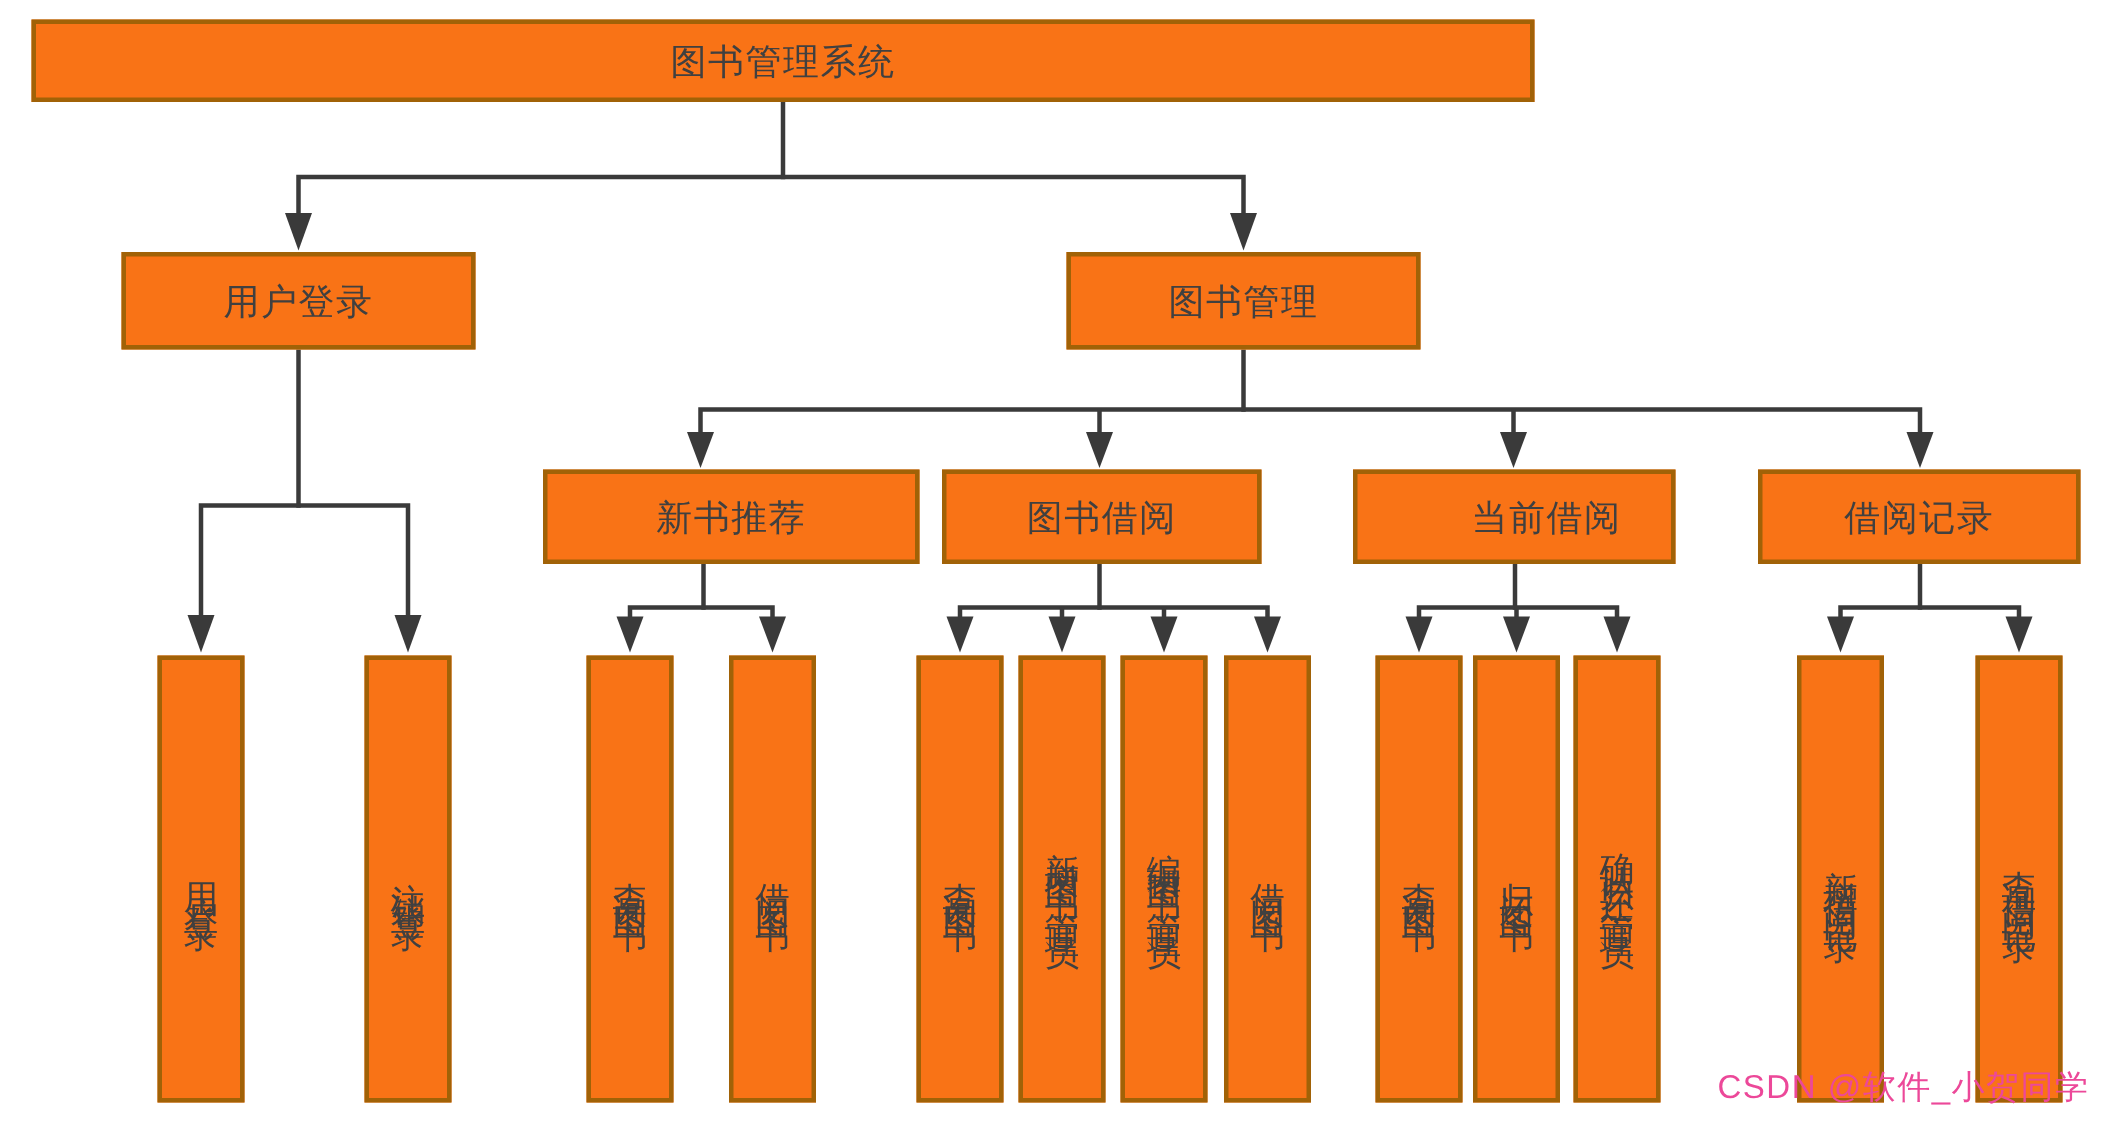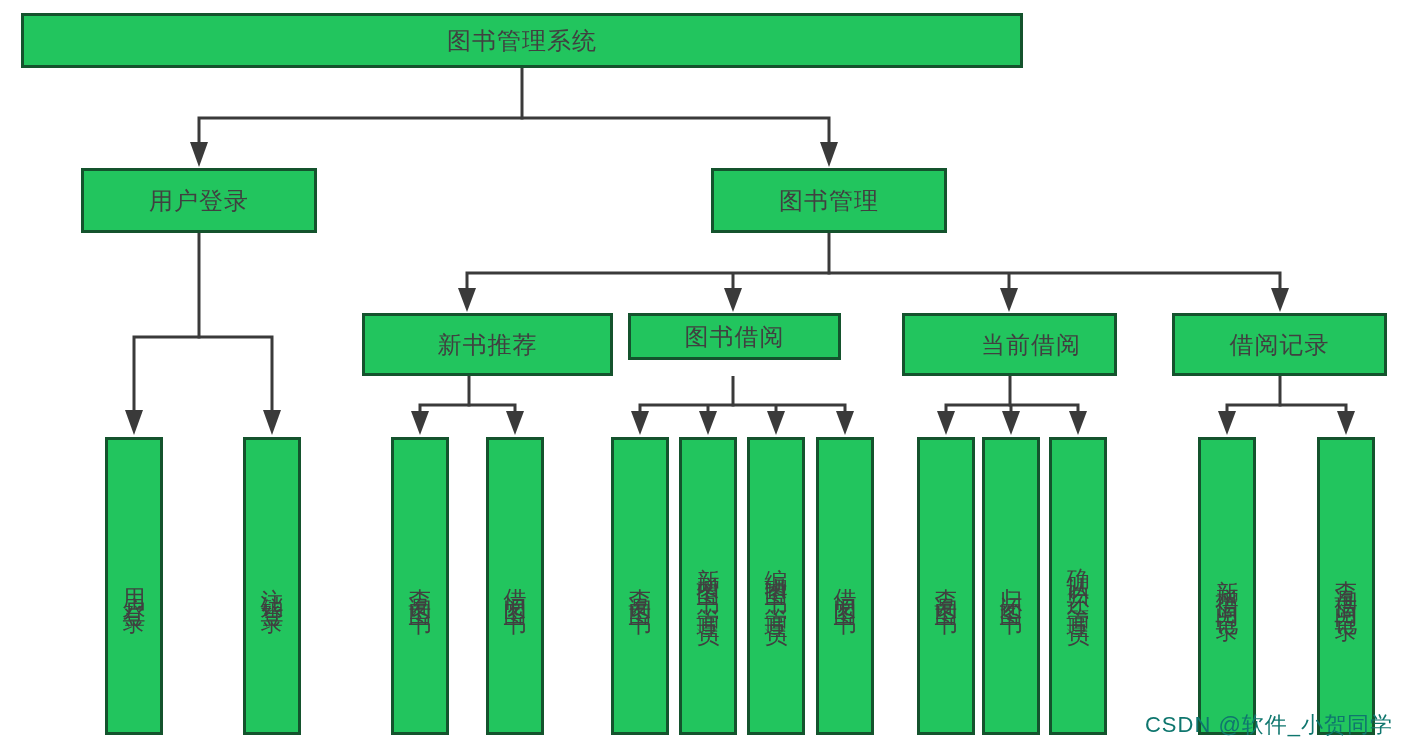--- a/index.html
+++ b/index.html
@@ -14,22 +14,22 @@
   svg.connectors {
     position:absolute;
     left:0; top:0;
     width:1405px;
     height:747px;
     pointer-events:none;
   }
   .node {
     position:absolute;
     box-sizing:border-box;
-    border:3px solid #14532d;
-    background:#22c55e;
+    border:3px solid #a16207;
+    background:#f97316;
     display:flex;
     align-items:center;
     justify-content:center;
     color:#404040;
   }
   .h-label {
     font-size:24px;
     letter-spacing:1px;
     white-space:nowrap;
   }
@@ -39,21 +39,21 @@
     font-size:23px;
     letter-spacing:8px;
     line-height:1;
     white-space:nowrap;
   }
   .watermark {
     position:absolute;
     right:12px;
     top:710px;
     font-size:22px;
-    color:#0f766e;
+    color:#ec4899;
     letter-spacing:1px;
     white-space:nowrap;
   }
 </style>
 </head>
 <body>
 
 <div class="canvas">
 
   <svg class="connectors" viewBox="0 0 1405 747" xmlns="http://www.w3.org/2000/svg">
@@ -122,21 +122,21 @@
   <div class="node" style="left:81px; top:168px; width:236px; height:65px;">
     <span class="h-label">用户登录</span>
   </div>
   <div class="node" style="left:711px; top:168px; width:236px; height:65px;">
     <span class="h-label">图书管理</span>
   </div>
 
   <div class="node" style="left:362px; top:313px; width:251px; height:63px;">
     <span class="h-label">新书推荐</span>
   </div>
-  <div class="node" style="left:628px; top:313px; width:213px; height:47px;">
+  <div class="node" style="left:628px; top:313px; width:213px; height:63px;">
     <span class="h-label">图书借阅</span>
   </div>
   <div class="node" style="left:902px; top:313px; width:215px; height:63px;padding-left:43px;">
     <span class="h-label">当前借阅</span>
   </div>
   <div class="node" style="left:1172px; top:313px; width:215px; height:63px;">
     <span class="h-label">借阅记录</span>
   </div>
 
   <div class="node" style="left:105px; top:437px; width:58px; height:298px;">

